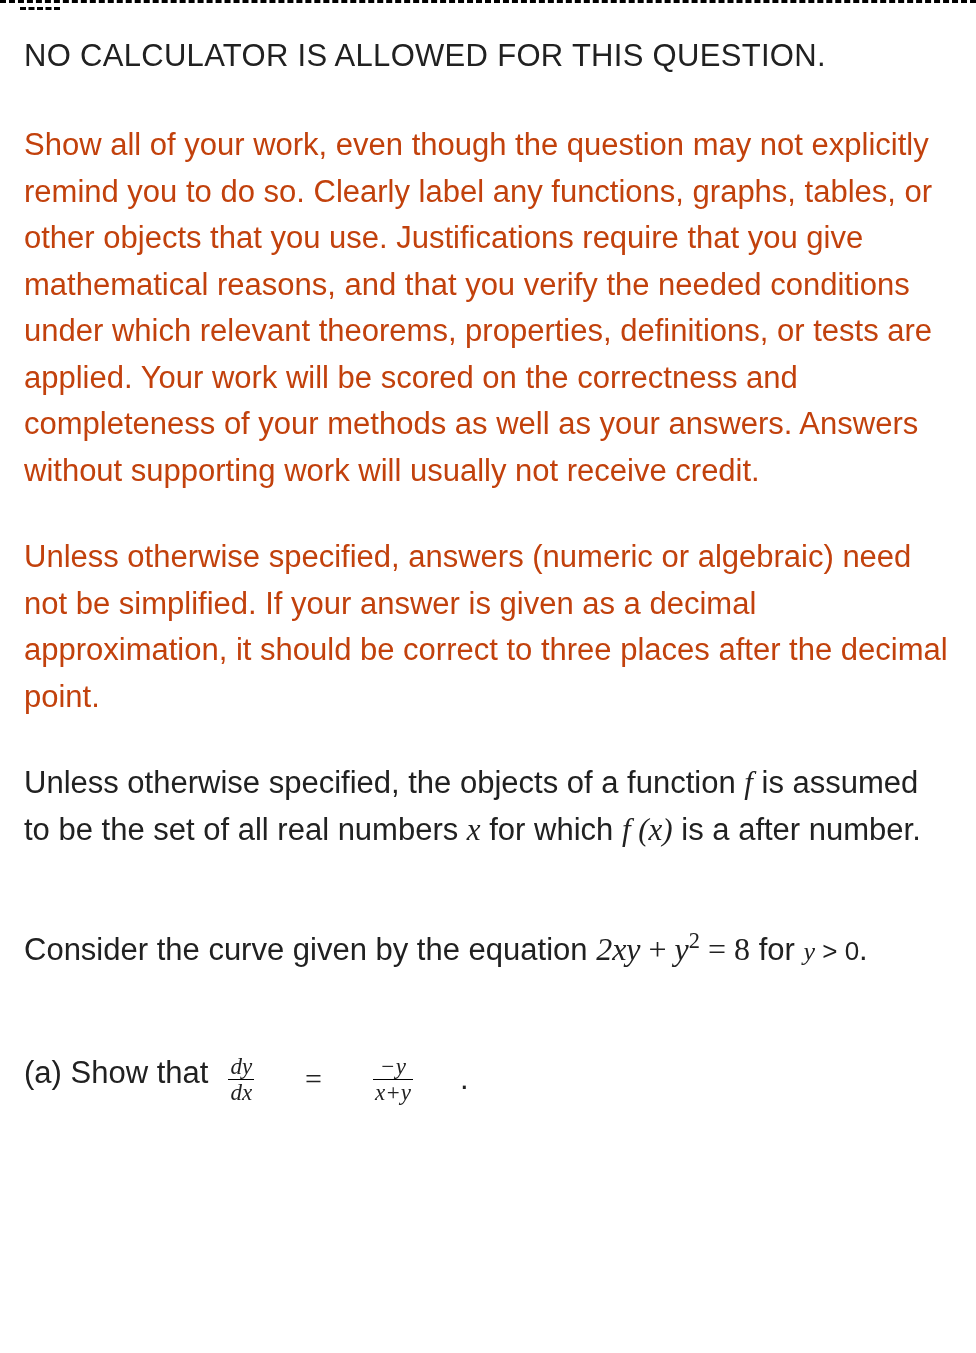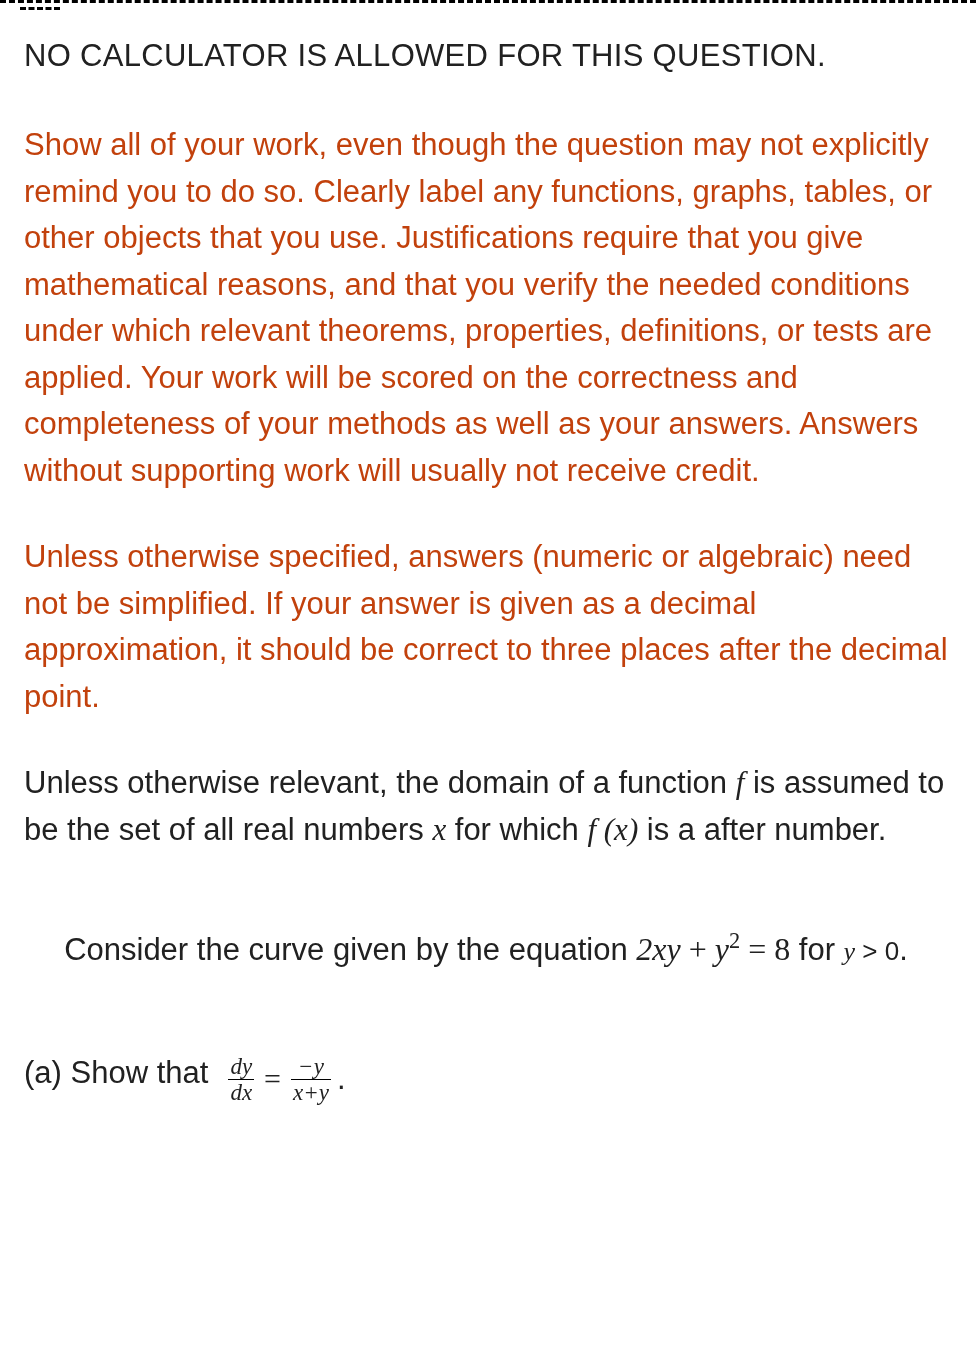--- a/index.html
+++ b/index.html
@@ -49,21 +49,20 @@
     }
     .math-it {
       font-family: 'Times New Roman', Times, serif;
       font-style: italic;
     }
     .question-stem {
       font-size: 31px;
       color: #212121;
       line-height: 1.6;
       margin-bottom: 80px;
-      text-align: center;
     }
     .equation-inline {
       font-family: 'Times New Roman', Times, serif;
       font-size: 32px;
     }
     .part-line {
       font-size: 31px;
       color: #212121;
       display: flex;
       align-items: flex-start;
@@ -100,38 +99,39 @@
     }
     .sup {
       font-size: 0.7em;
       vertical-align: super;
       font-style: normal;
     }
     .math-part-container {
       display: inline-flex;
       align-items: center;
       font-family: 'Times New Roman', Times, serif;
+      gap: 41px;
     }
   </style>
 </head>
 <body>
 
 <div class="dashed-border-top"></div>
 <div class="dashed-border-top2"></div>
 
 <div class="content">
 
   <div class="heading">NO CALCULATOR IS ALLOWED FOR THIS QUESTION.</div>
 
   <div class="para">Show all of your work, even though the question may not explicitly remind you to do so. Clearly label any functions, graphs, tables, or other objects that you use. Justifications require that you give mathematical reasons, and that you verify the needed conditions under which relevant theorems, properties, definitions, or tests are applied. Your work will be scored on the correctness and completeness of your methods as well as your answers. Answers without supporting work will usually not receive credit.</div>
 
   <div class="para">Unless otherwise specified, answers (numeric or algebraic) need not be simplified. If your answer is given as a decimal approximation, it should be correct to three places after the decimal point.</div>
 
   <div class="para-last">
-    <span>Unless otherwise relevant, the domain of a function </span><span class="math-it">f</span><span> is assumed to be the set of all real numbers </span><span class="math-it">x</span><span> for which </span><span class="math-it">f (x)</span><span> is a after number.</span>
+    <span>Unless otherwise specified, the objects of a function </span><span class="math-it">f</span><span> is assumed to be the set of all real numbers </span><span class="math-it">x</span><span> for which </span><span class="math-it">f (x)</span><span> is a after number.</span>
   </div>
 
   <div class="question-stem">
     <span>Consider the curve given by the equation </span><span class="equation-inline"><span class="math-it">2xy</span> + <span class="math-it">y</span><span class="sup">2</span> = 8</span><span> for </span><span class="math-it small-text">y</span><span class="small-text">&nbsp;&gt;&nbsp;</span><span class="small-text">0</span><span>.</span>
   </div>
 
   <div class="part-line">
     <span class="part-label">(a)  Show that </span>
     <span class="math-part-container">
       <span class="fraction">

